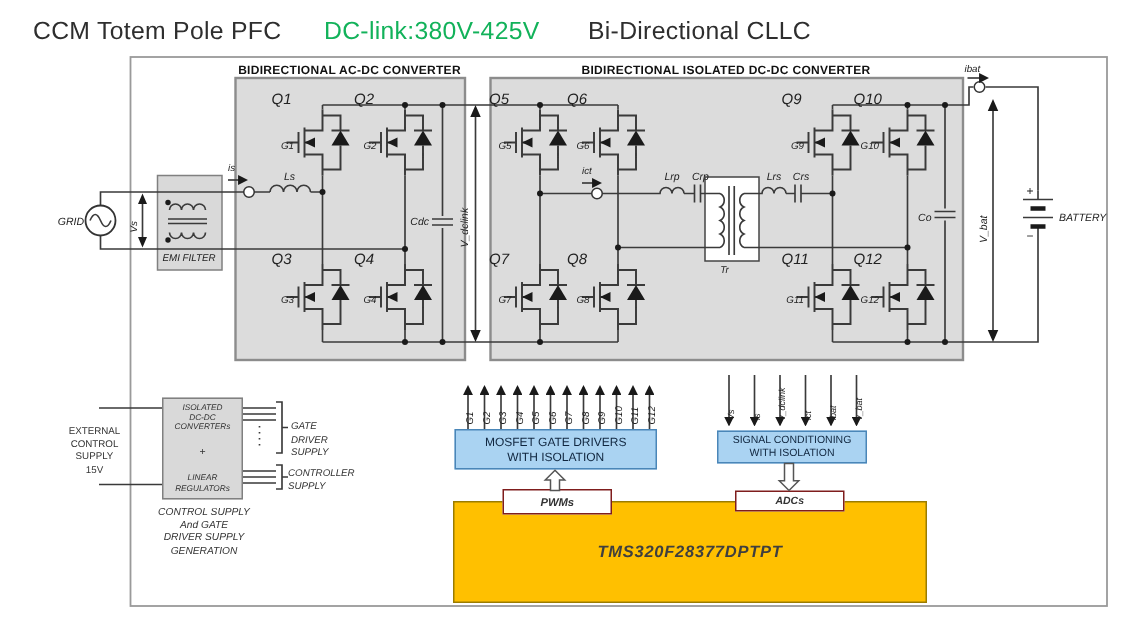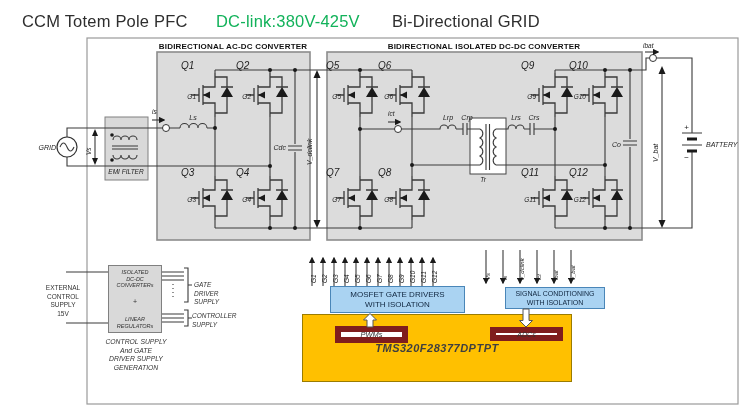--- a/index.html
+++ b/index.html
@@ -1,21 +1,21 @@
 <!DOCTYPE html>
 <html><head>
 <meta charset="utf-8">
 <style>
   html,body{margin:0;padding:0;background:#fff;font-family:"Liberation Sans",sans-serif;}
   #stage{position:relative;width:753px;height:418px;background:#fff;overflow:hidden;}
   .t{position:absolute;top:12px;font-size:16.5px;color:#2e2e2e;white-space:nowrap;letter-spacing:.2px;}
   .grn{color:#12b25a;}
   .box{position:absolute;box-sizing:border-box;display:flex;align-items:center;justify-content:center;text-align:center;white-space:pre-line;}
-  .bluebox{background:#aad3f2;border:1px solid #4a86b8;color:#10263f;font-size:8px;line-height:10px;margin-left:27px;}
-  .whitebox{background:#fff;border:6px solid #7f1d1d;color:#333;font-style:italic;font-size:7.5px;}
+  .bluebox{background:#aad3f2;border:1px solid #4a86b8;color:#10263f;font-size:8px;line-height:10px;}
+  .whitebox{background:#fff;border:1px solid #7f1d1d;color:#333;font-style:italic;font-size:7.5px;font-weight:bold;}
   .yellowbox{background:#ffc000;border:1px solid #9b7c00;color:#3f3f3f;font-style:italic;font-weight:bold;font-size:11px;letter-spacing:.5px;}
   .graybox{background:#d9d9d9;border:1px solid #808080;}
   .ctl{position:absolute;font-size:6.5px;line-height:8.5px;color:#333;text-align:center;white-space:pre-line;}
   .ital{font-style:italic;}
   svg{position:absolute;left:0;top:0;pointer-events:none;}
   svg text{font-family:"Liberation Sans",sans-serif;}
   .lab{font-size:7px;font-style:italic;fill:#222;}
   .slab{font-size:6.5px;font-style:italic;fill:#222;}
   .qlab{font-size:10px;font-style:italic;fill:#222;}
   .glab{font-size:6.5px;font-style:italic;fill:#222;}
@@ -24,23 +24,23 @@
   .wire{stroke:#3a3a3a;stroke-width:1.1;fill:none;}
   .wire2{stroke:#3a3a3a;stroke-width:1.3;fill:none;}
 </style>
 </head>
 <body>
 
 <div id="stage">
 
   <span class="t" style="left:22px">CCM Totem Pole PFC</span>
   <span class="t grn" style="left:216px">DC-link:380V-425V</span>
-  <span class="t" style="left:392px">Bi-Directional GRID</span>
-
-  <div class="box yellowbox" style="left:302px;top:314px;width:270px;height:68px">
+  <span class="t" style="left:392px">Bi-Directional CLLC</span>
+
+  <div class="box yellowbox" style="left:302px;top:334px;width:316px;height:68px">
     <span>TMS320F28377DPTPT</span>
   </div>
   <div class="box whitebox" style="left:335px;top:326px;width:73px;height:17px">PWMs</div>
   <div class="box whitebox" style="left:490px;top:327px;width:73px;height:14px;font-size:7px">ADCs</div>
 
   <div class="box bluebox" style="left:303px;top:286px;width:135px;height:27px">MOSFET GATE DRIVERS
 WITH ISOLATION</div>
   <div class="box bluebox" style="left:478px;top:287px;width:100px;height:22px;font-size:7px;line-height:9px">SIGNAL CONDITIONING
 WITH ISOLATION</div>
 

